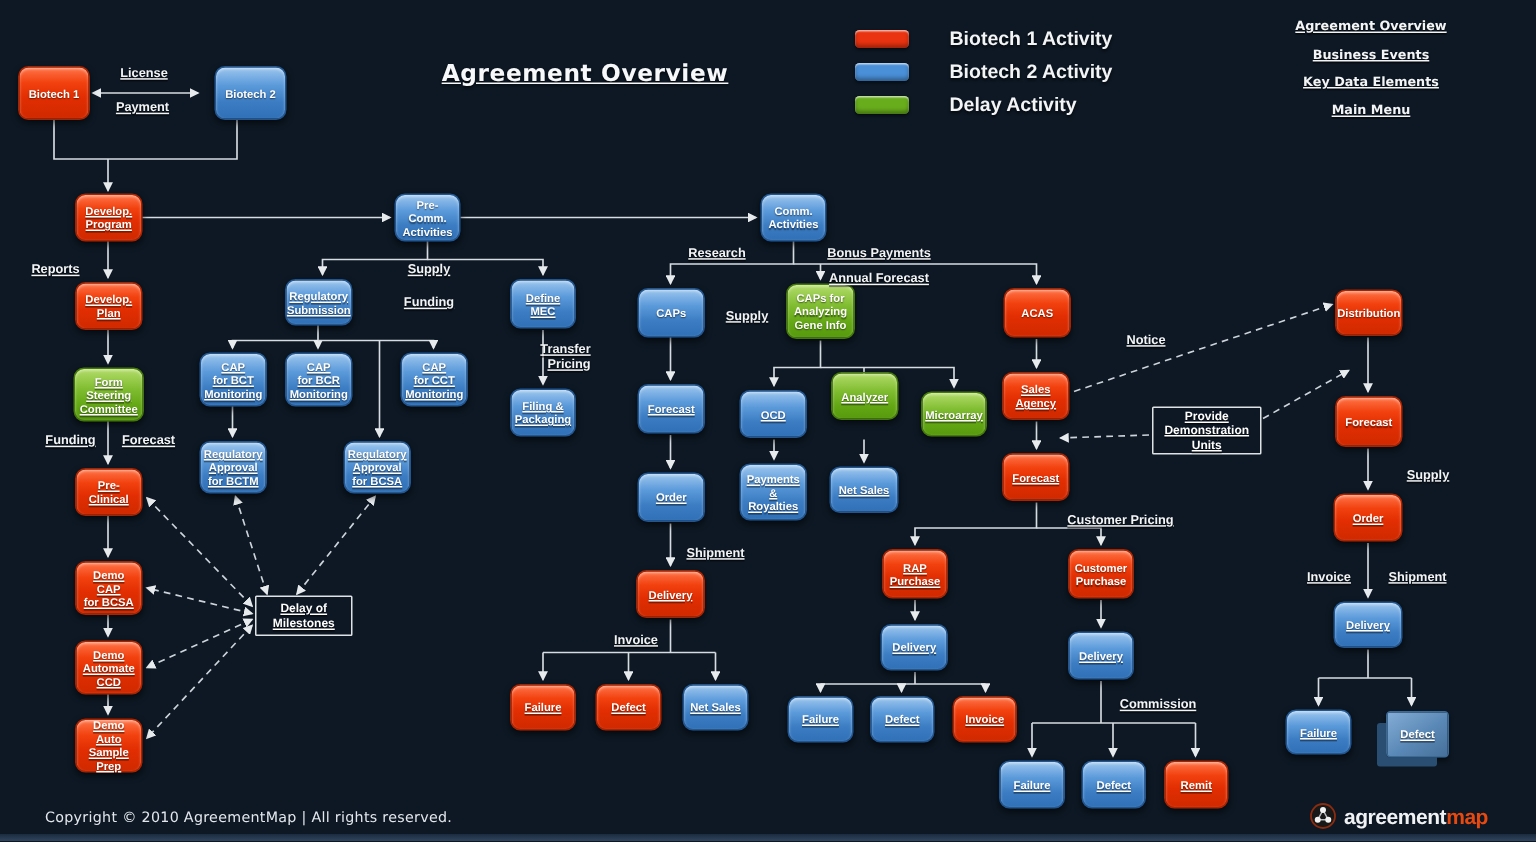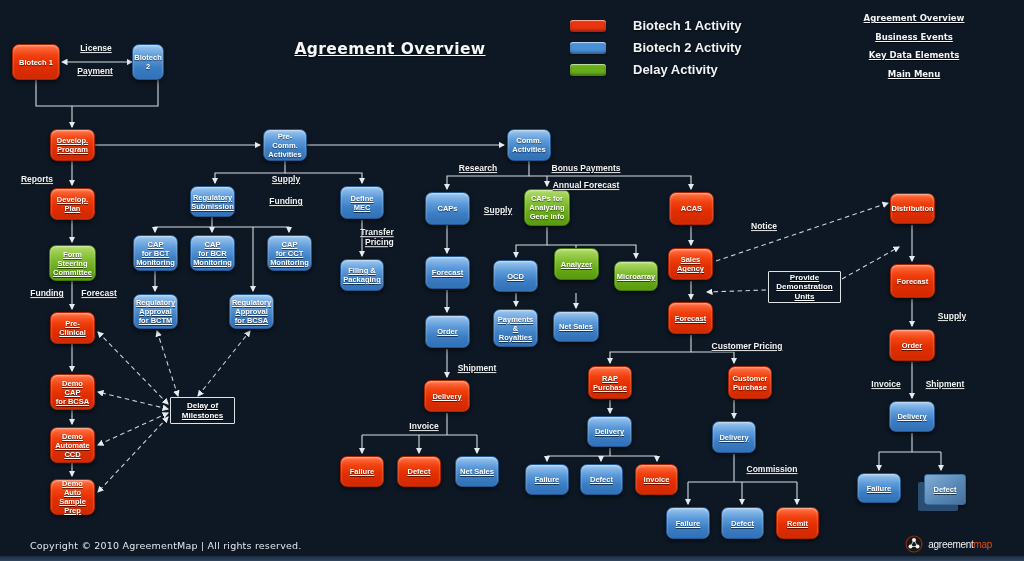--- a/index.html
+++ b/index.html
@@ -47,21 +47,21 @@
   .elabel{
     position:absolute;transform:translate(-50%,-50%);color:#f2f4f6;font-weight:bold;
     font-size:8.5px;text-decoration:underline;text-align:center;white-space:pre-line;
     line-height:1.15;cursor:pointer;text-shadow:0 1px 1px rgba(0,0,0,.75);
   }
   
   .copyright{position:absolute;left:30px;top:540px;color:#e3e7ec;
     font-family:"DejaVu Sans",sans-serif;font-size:9.5px;letter-spacing:.2px;}
   .logo{position:absolute;right:32px;top:535px;display:flex;align-items:center;cursor:pointer;}
   .logo-icon{margin-right:5px;}
-  .logo-text{font-family:"Liberation Sans",sans-serif;font-weight:normal;font-size:10px;letter-spacing:-.3px;}
+  .logo-text{font-family:"Liberation Sans",sans-serif;font-weight:bold;font-size:14px;letter-spacing:-.3px;}
   .logo-text .p1{color:#f0f2f4;}
   .logo-text .p2{color:#e8490f;}
   .bottom-bar{position:absolute;left:0;bottom:0;width:100%;height:5px;
     background:linear-gradient(180deg,#1b2c40,#31465f);}
 </style>
 </head>
 <body>
 
 <div class="stage">
 
@@ -140,21 +140,21 @@
       <polyline points="168,413 98,445" fill="none" stroke="#ccd3da" stroke-width="1.1" stroke-dasharray="4.5 3.5" marker-end="url(#ah)" marker-start="url(#ahs)"></polyline>
       <polyline points="168,417 98,492" fill="none" stroke="#ccd3da" stroke-width="1.1" stroke-dasharray="4.5 3.5" marker-end="url(#ah)" marker-start="url(#ahs)"></polyline>
       <polyline points="178,396 157,331" fill="none" stroke="#ccd3da" stroke-width="1.1" stroke-dasharray="4.5 3.5" marker-end="url(#ah)" marker-start="url(#ahs)"></polyline>
       <polyline points="198,396 250,331" fill="none" stroke="#ccd3da" stroke-width="1.1" stroke-dasharray="4.5 3.5" marker-end="url(#ah)" marker-start="url(#ahs)"></polyline>
     </svg>
 
   <div id="nodes">
       <div class="node red" style="left: 12px; top: 44px; width: 48px; height: 36px;">
         <span>Biotech 1</span>
       </div>
-      <div class="node blue" style="left: 132px; top: 44px; width: 32px; height: 36px;">
+      <div class="node blue" style="left: 143px; top: 44px; width: 48px; height: 36px;">
         <span>Biotech 2</span>
       </div>
       <div class="node red u" style="left: 50px; top: 129px; width: 45px; height: 32px;">
         <span>Develop.
 Program</span>
       </div>
       <div class="node red u" style="left: 50px; top: 188px; width: 45px; height: 32px;">
         <span>Develop.
 Plan</span>
       </div>
@@ -282,21 +282,21 @@
       <div class="node red u" style="left: 397px; top: 456px; width: 44px; height: 31px;">
         <span>Defect</span>
       </div>
       <div class="node blue u" style="left: 455px; top: 456px; width: 44px; height: 31px;">
         <span>Net Sales</span>
       </div>
       <div class="node red u" style="left: 588px; top: 366px; width: 44px; height: 33px;">
         <span>RAP
 Purchase</span>
       </div>
-      <div class="node red" style="left: 712px; top: 366px; width: 44px; height: 33px; margin-left: 16px;">
+      <div class="node red" style="left: 712px; top: 366px; width: 44px; height: 33px;">
         <span>Customer
 Purchase</span>
       </div>
       <div class="node blue u" style="left: 587px; top: 416px; width: 45px; height: 31px;">
         <span>Delivery</span>
       </div>
       <div class="node blue u" style="left: 712px; top: 421px; width: 44px; height: 32px;">
         <span>Delivery</span>
       </div>
       <div class="node blue u" style="left: 525px; top: 464px; width: 44px; height: 31px;">

